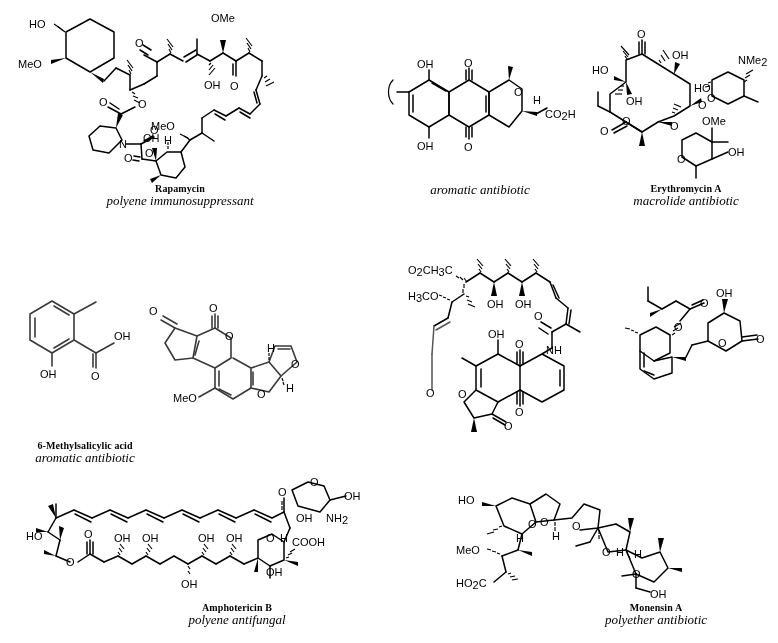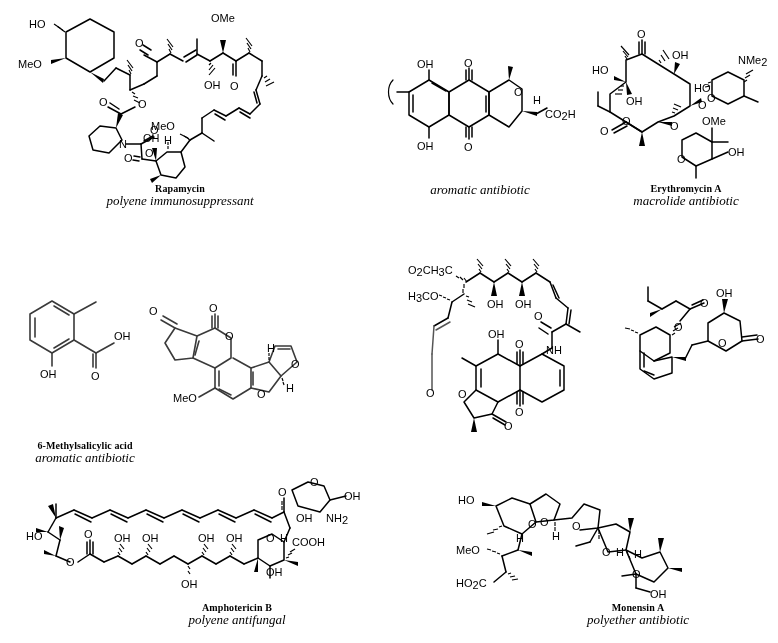--- a/index.html
+++ b/index.html
@@ -727,18 +727,18 @@
         <path class="bk" d="M50 100 L38 110"></path>
         <g class="hsh">
           <line x1="52" y1="102" x2="55" y2="101"></line>
           <line x1="54" y1="105" x2="59" y2="104"></line>
           <line x1="56" y1="108" x2="62" y2="107"></line>
         </g>
         <text x="0" y="115">HO<tspan class="sub" dy="2">2</tspan><tspan dy="-2">C</tspan></text>
       </g>
     </svg>
   </div>
-  <div class="caption" style="left:518px;top:602px;width:240px;">
+  <div class="caption" style="left:536px;top:602px;width:240px;">
     <div class="cap-name">Monensin A</div>
     <div class="cap-desc">polyether antibiotic</div>
   </div>
 
 </div>
 
 </body></html>

